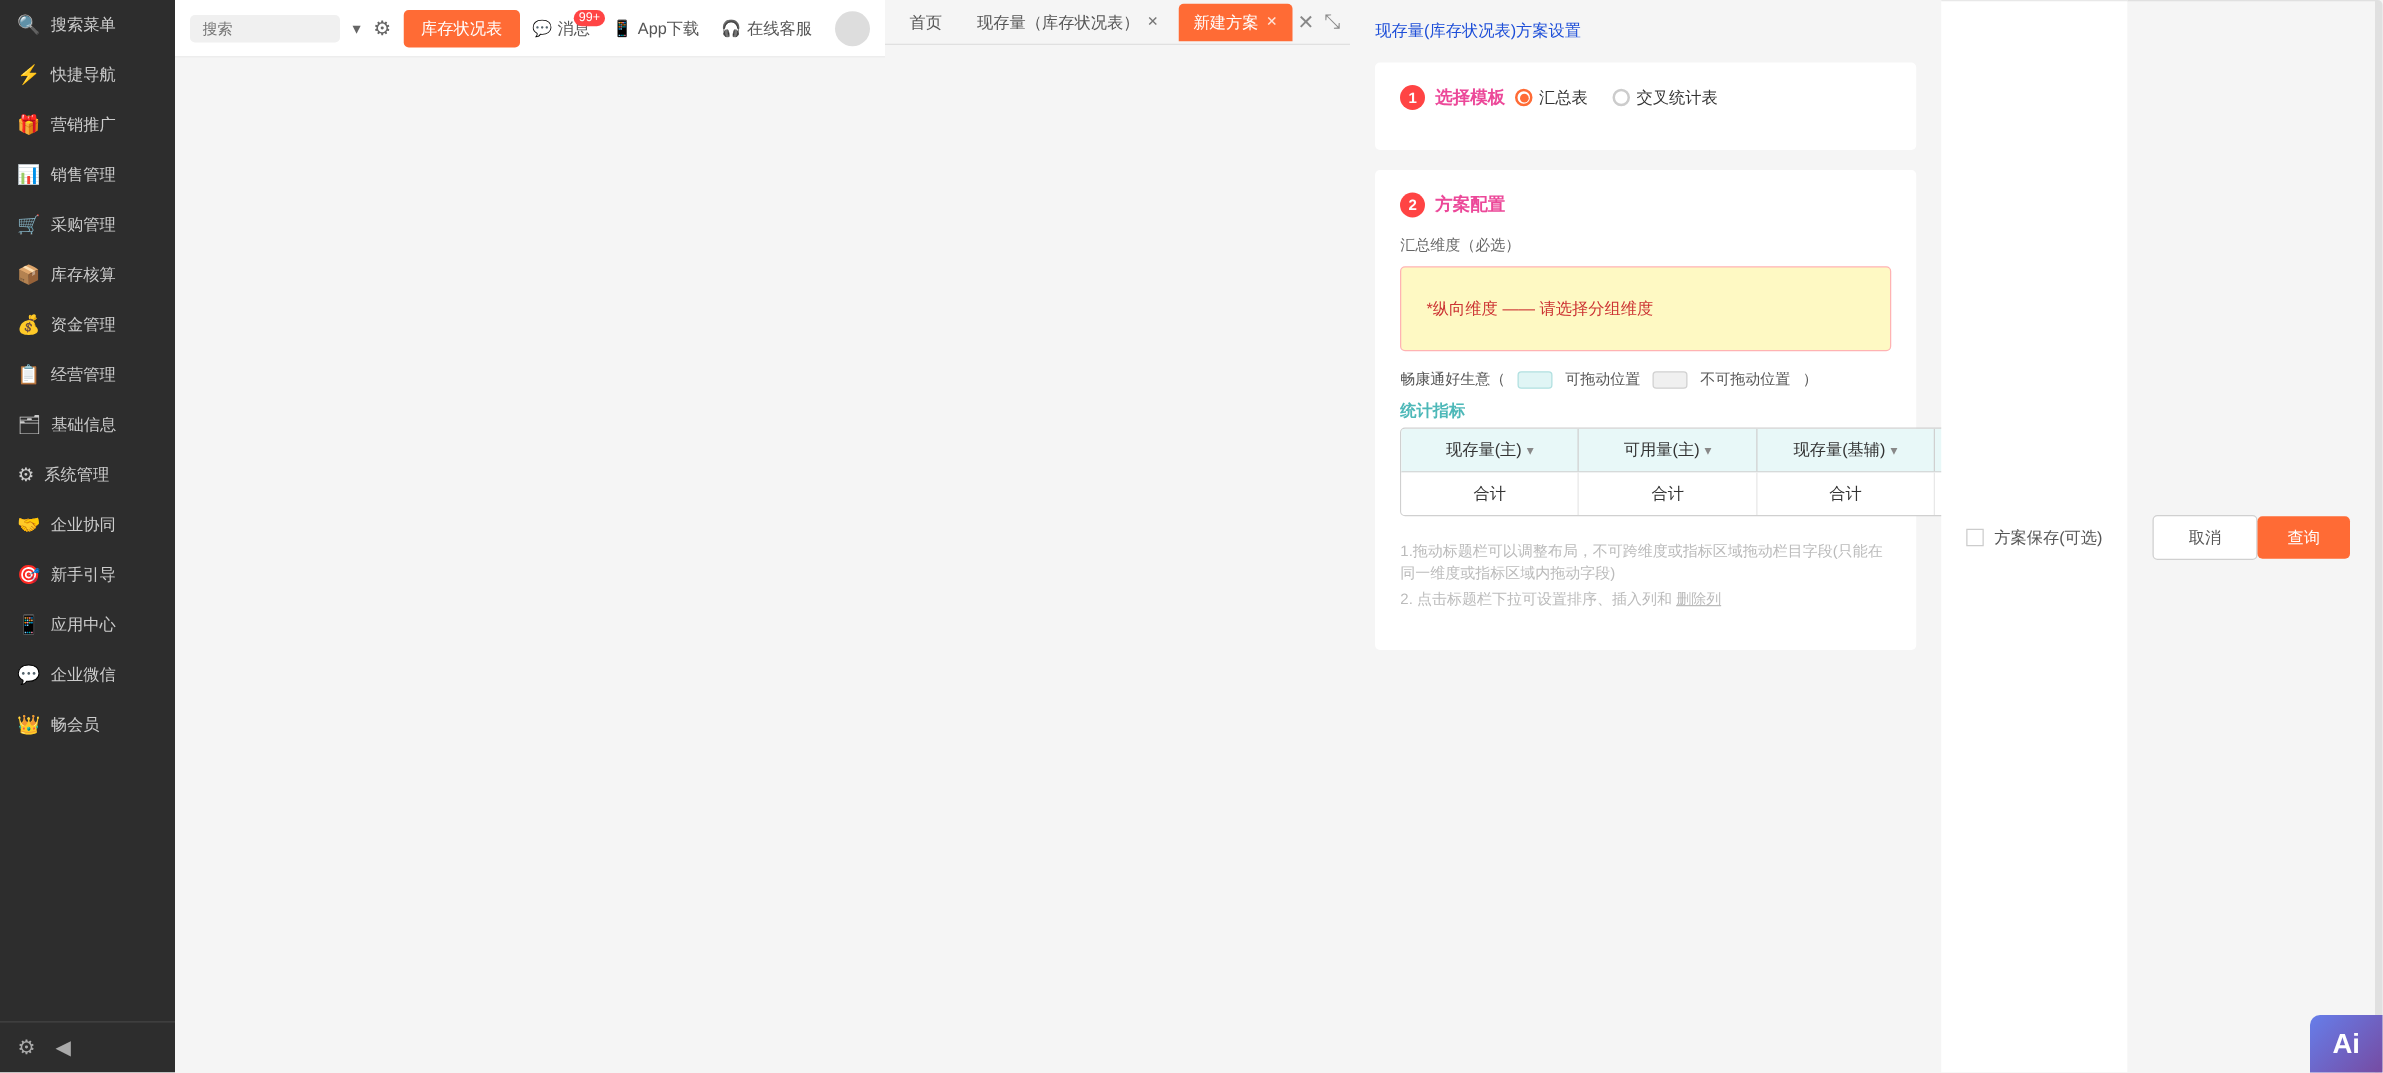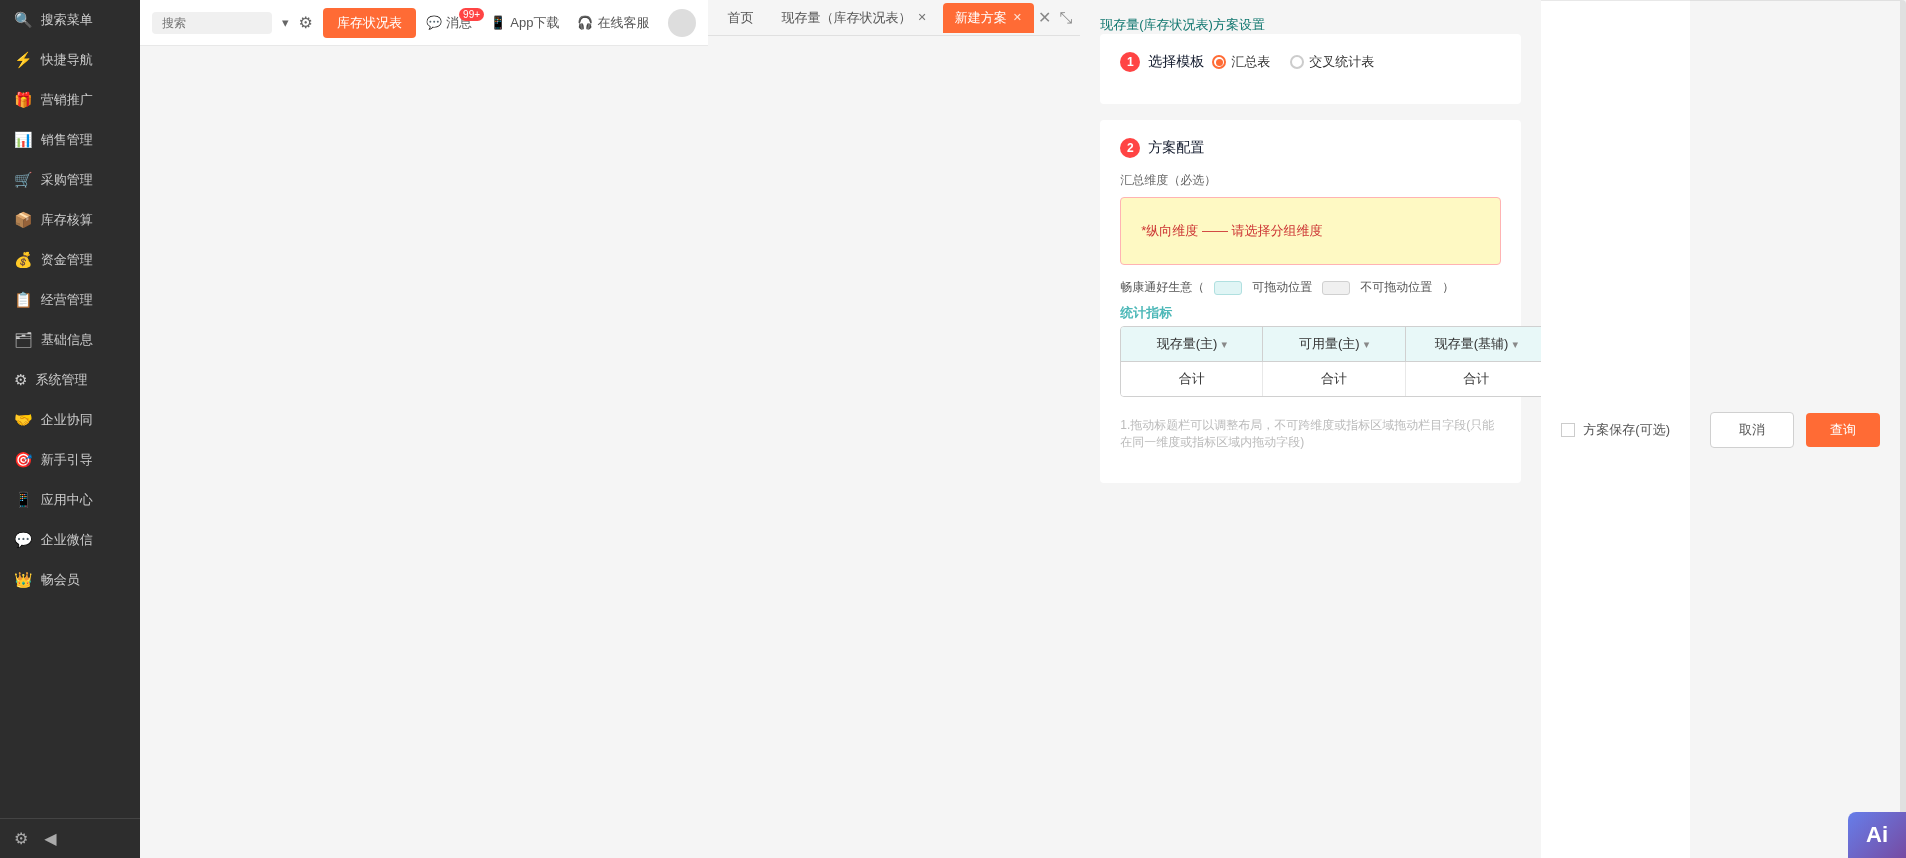--- a/index.html
+++ b/index.html
@@ -173,21 +173,22 @@
     
     .content {
       flex: 1;
       overflow-y: auto;
       padding: 16px 20px;
       background: #f5f5f5;
     }
 
     .page-title {
       font-size: 13px;
-      color: #0f766e;
+      color: #1d4ed8;
+      margin-bottom: 16px;
     }
 
     .section {
       background: #fff;
       border-radius: 4px;
       padding: 18px 20px;
       margin-bottom: 16px;
     }
 
     .section-header {
@@ -204,22 +205,22 @@
       height: 20px;
       display: flex;
       align-items: center;
       justify-content: center;
       font-size: 12px;
       font-weight: bold;
       flex-shrink: 0;
     }
     .section-title {
       font-size: 14px;
-      font-weight: normal;
-      color: #0f172a;
+      font-weight: bold;
+      color: #ec4899;
     }
 
     .radio-group {
       display: flex;
       align-items: center;
       gap: 20px;
     }
     .radio-item {
       display: flex;
       align-items: center;
@@ -357,21 +358,21 @@
       cursor: pointer;
     }
     .save-label { font-size: 13px; color: #555; }
 
     
     .action-bar {
       display: flex;
       justify-content: flex-end;
       align-items: center;
       padding: 10px 20px;
-      gap: 12px;
+      gap: 0;
       background: #f5f5f5;
       border-top: 1px solid #e0e0e0;
       flex-shrink: 0;
     }
     .btn-cancel {
       background: #fff;
       border: 1px solid #d0d0d0;
       border-radius: 4px;
       padding: 8px 28px;
       font-size: 13px;
@@ -600,20 +601,24 @@
               <span>合计</span>
             </div>
             <div class="stats-body-cell">
               <span>合计</span>
             </div>
           </div>
         </div>
 
         <div class="tips-section">
           <p>1.拖动标题栏可以调整布局，不可跨维度或指标区域拖动栏目字段(只能在同一维度或指标区域内拖动字段)</p>
+          <p>
+            <span>2. 点击标题栏下拉可设置排序、插入列和</span>
+            <a href="#">删除列</a>
+          </p>
         </div>
       </div>
     </div>
 
   </div>
 
   <div class="save-row">
     <div class="save-checkbox"></div>
     <span class="save-label">方案保存(可选)</span>
   </div>

